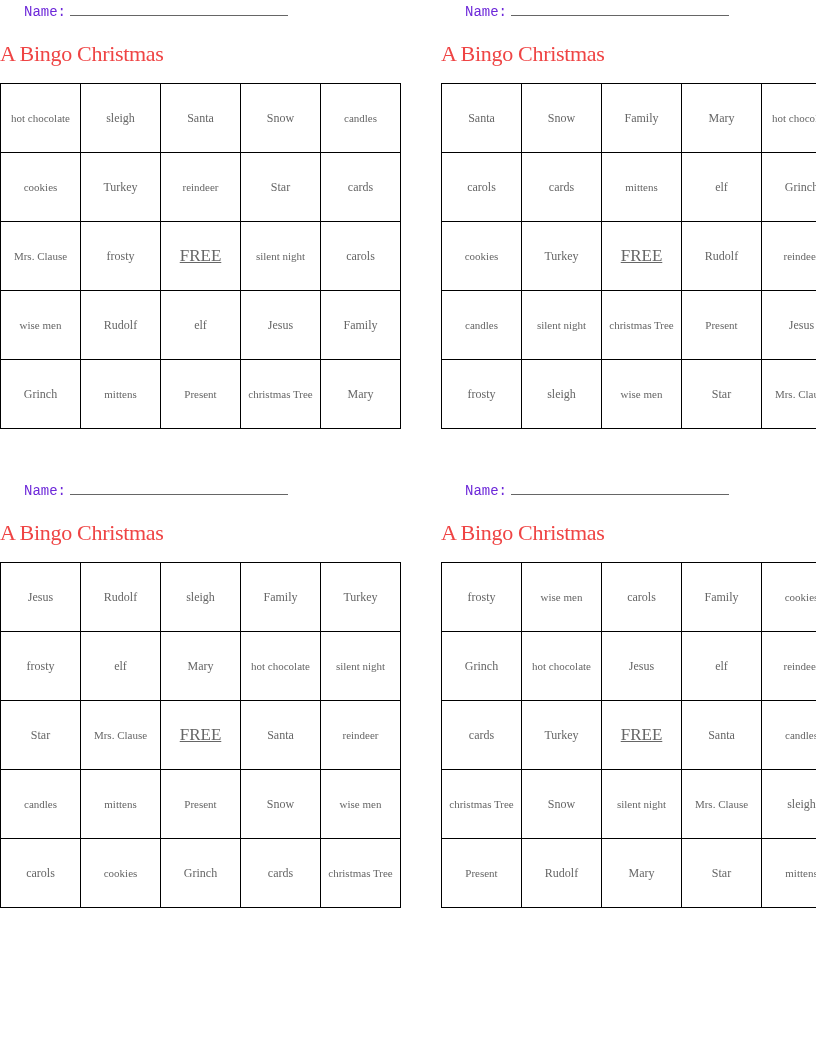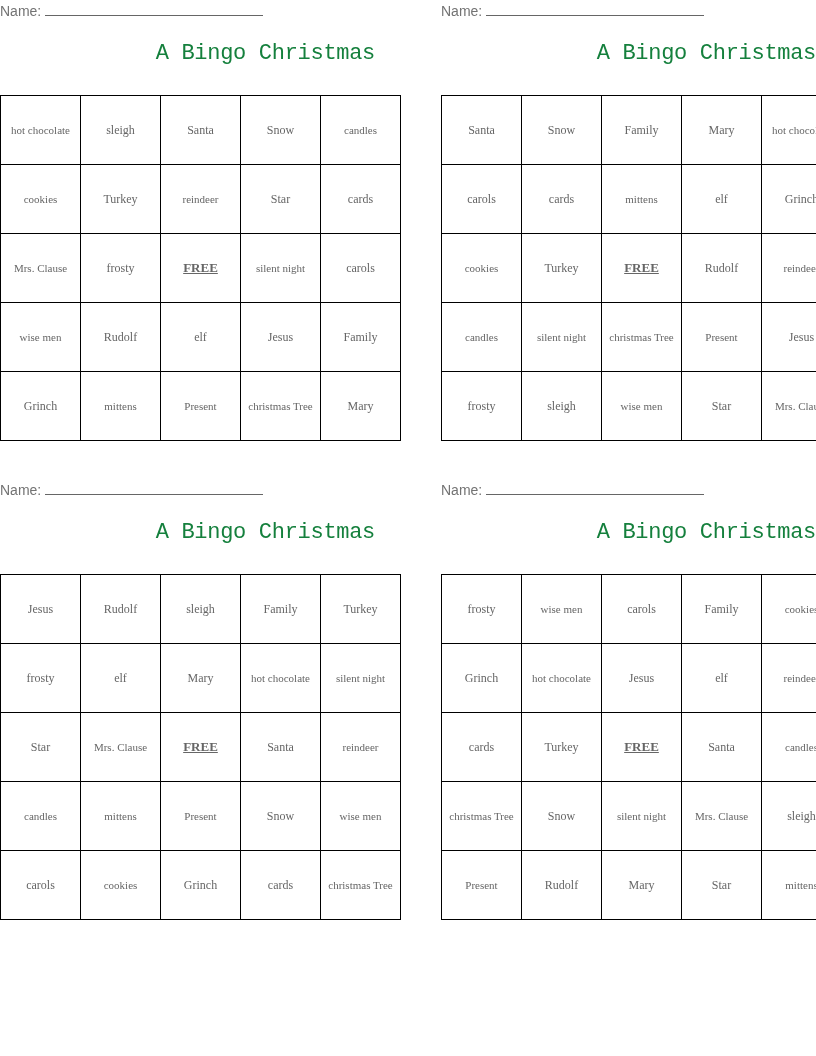--- a/index.html
+++ b/index.html
@@ -1,43 +1,43 @@
 <!DOCTYPE html>
 <html><head>
   <meta charset="utf-8">
   <style>
     html, body { margin: 0; padding: 0; background: #ffffff; }
     body { width: 816px; height: 1056px; position: relative; overflow: hidden; }
     .card { position: absolute; width: 375px; }
     .name-row {
       position: absolute; left: 0; top: 2px;
-      font-family: Liberation Sans, sans-serif; font-size: 14px; color: #737373;
-      white-space: nowrap; line-height: 16px;
+      font-family: Liberation Mono, monospace; font-size: 14px; color: #6d28d9;
+      white-space: nowrap; line-height: 16px; padding-left: 24px;
     }
     .name-line {
       display: inline-block; width: 218px; border-bottom: 1px solid #666666;
       height: 13px; vertical-align: baseline; margin-left: 4px;
     }
     .title {
-      position: absolute; left: 0; width: 375px; top: 40px; text-align: right;
-      font-family: Liberation Mono, monospace; font-size: 22px; color: #15803d;
+      position: absolute; left: 0; width: 375px; top: 40px; text-align: left;
+      font-family: Liberation Serif, serif; font-size: 22px; color: #ef4444;
       line-height: 28px; letter-spacing: -0.3px;
     }
     table.grid {
       position: absolute; left: 0; top: 83px;
-      border-collapse: collapse; table-layout: fixed; width: 375px; margin-top: 12px;
+      border-collapse: collapse; table-layout: fixed; width: 375px;
     }
     table.grid td {
       border: 1.5px solid #000000; width: 75px; height: 68px; padding: 0 2px;
       text-align: center; vertical-align: middle; color: #666666;
       font-family: "Liberation Serif", serif; line-height: 14px;
     }
     .big { font-size: 12px; line-height: 18px; }
     .small { font-size: 11px; line-height: 14px; }
-    .free { font-size: 13px; font-weight: bold; text-decoration: underline; }
+    .free { font-size: 17px; font-weight: normal; text-decoration: underline; }
   </style>
 </head>
 <body>
 
 <div id="root">
     <div class="card" style="left: 0px; top: 0px;">
       <div class="name-row"><span>Name:</span><span class="name-line"></span></div>
       <div class="title">A Bingo Christmas</div>
       <table class="grid">
         <tbody>

